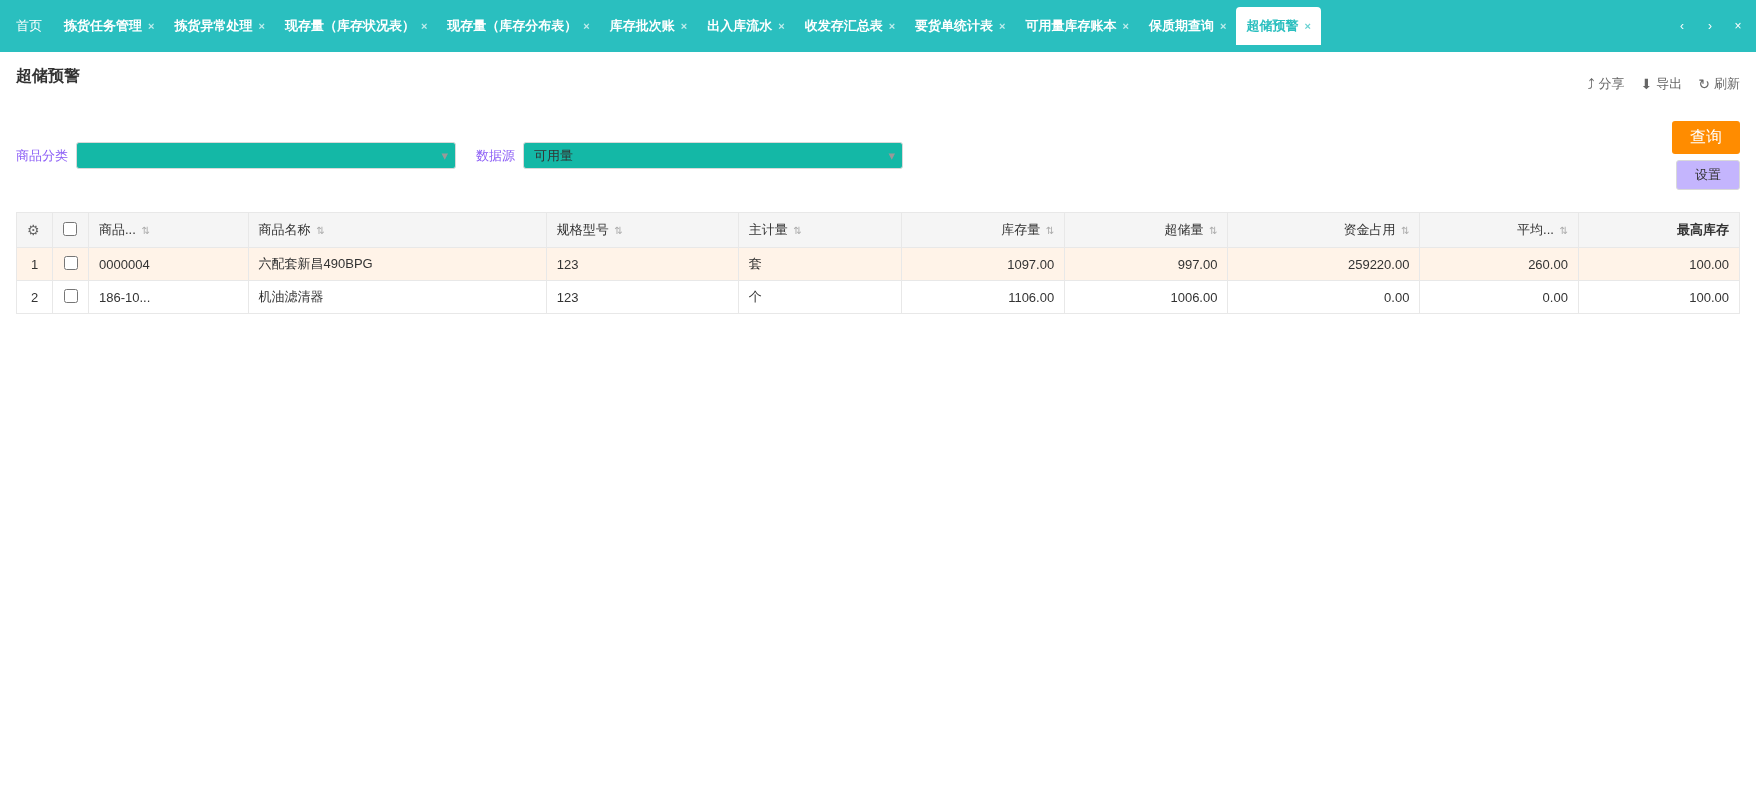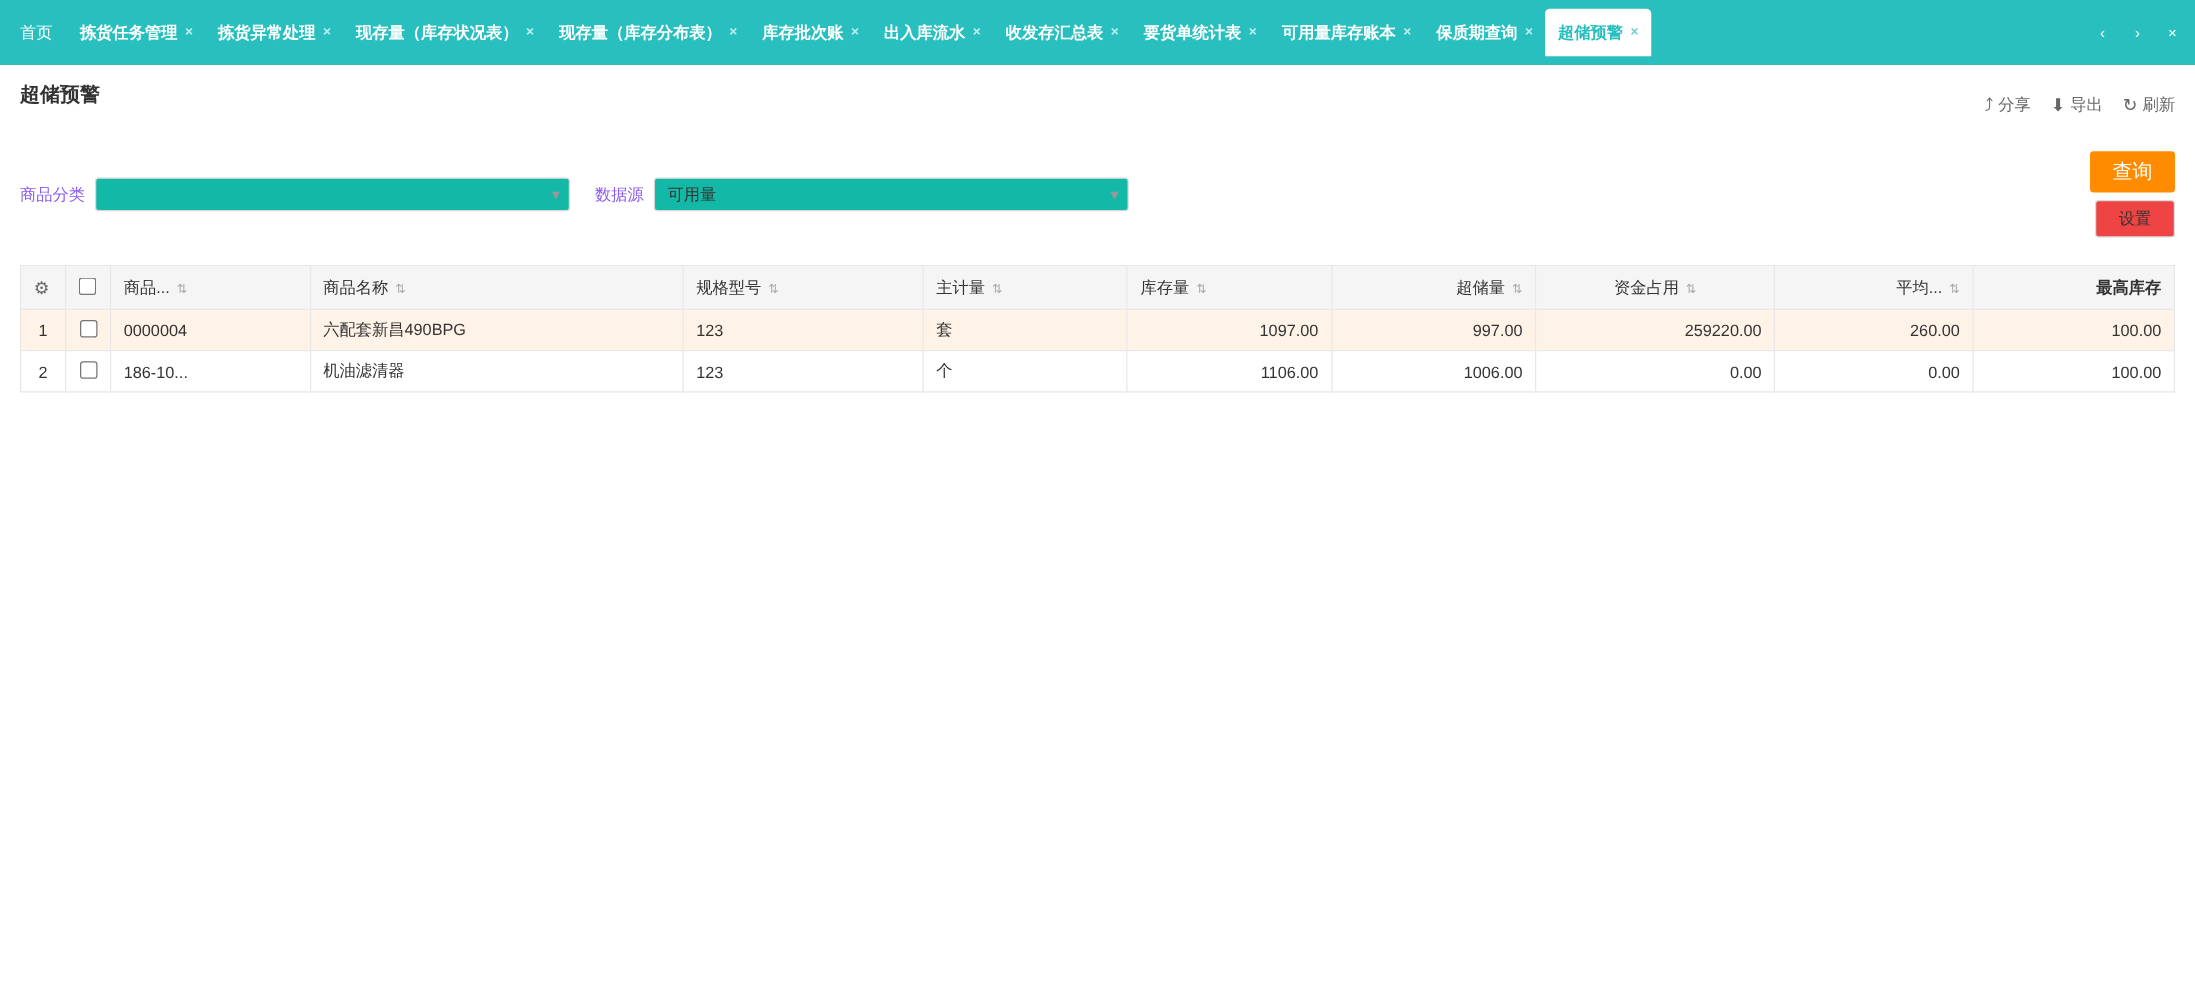--- a/index.html
+++ b/index.html
@@ -122,21 +122,21 @@
       background: #ff8c00;
       color: #fff;
       border: none;
       border-radius: 3px;
       padding: 6px 18px;
       font-size: 16px;
       cursor: pointer;
       margin-left: auto;
     }
     .filter-btn-set {
-      background: #ef4444;
+      background: #c4b5fd;
       color: #333;
       border: 1px solid #d9d9d9;
       border-radius: 3px;
       padding: 5px 18px;
       font-size: 13px;
       cursor: pointer;
     }
 
     
     .data-table {
@@ -326,29 +326,29 @@
             <span class="sort-icon">⇅</span>
           </th>
           <th>
             <span>规格型号</span>
             <span class="sort-icon">⇅</span>
           </th>
           <th>
             <span>主计量</span>
             <span class="sort-icon">⇅</span>
           </th>
-          <th style="text-align:left;">
+          <th style="text-align:right;">
             <span>库存量</span>
             <span class="sort-icon">⇅</span>
           </th>
           <th style="text-align:right;">
             <span>超储量</span>
             <span class="sort-icon">⇅</span>
           </th>
-          <th style="text-align:center;font-family:Liberation Serif, serif;">
+          <th style="text-align:right;">
             <span>资金占用</span>
             <span class="sort-icon">⇅</span>
           </th>
           <th style="text-align:right;">
             <span>平均...</span>
             <span class="sort-icon">⇅</span>
           </th>
           <th style="text-align:right;font-weight:bold;">
             <span>最高库存</span>
           </th>

